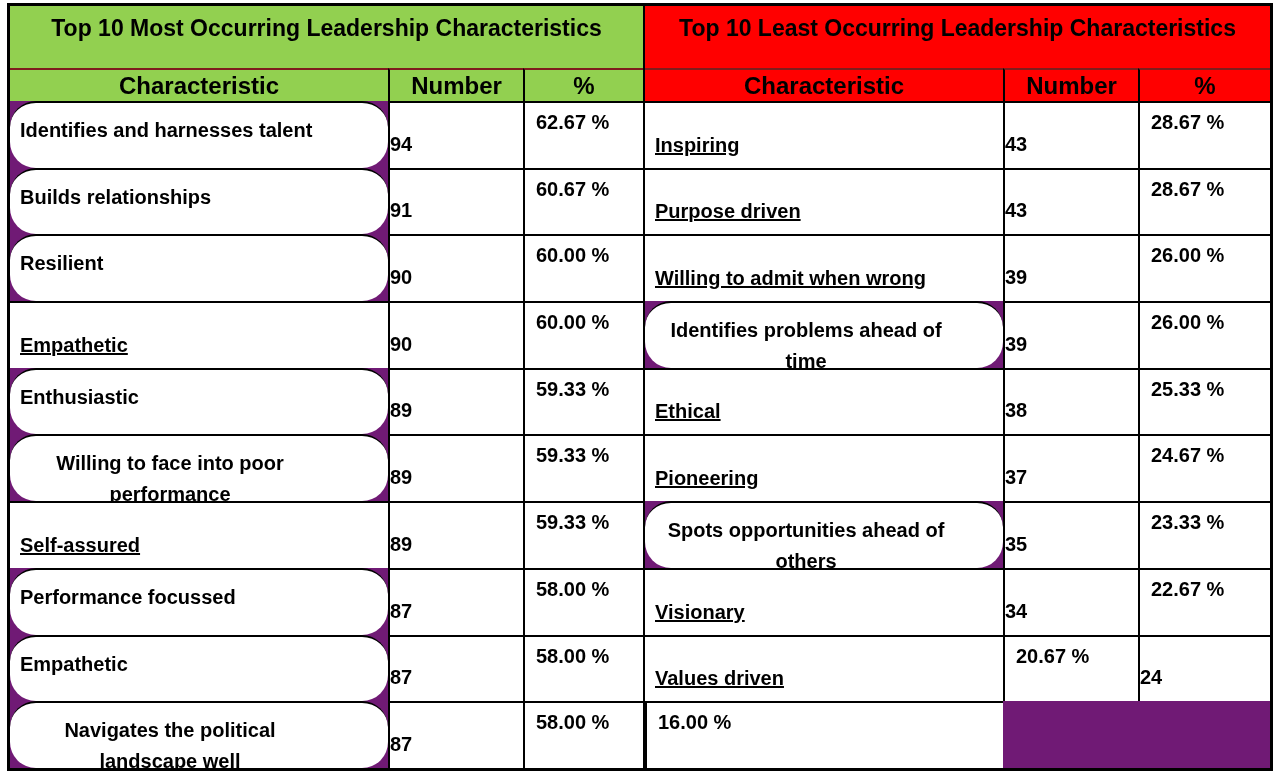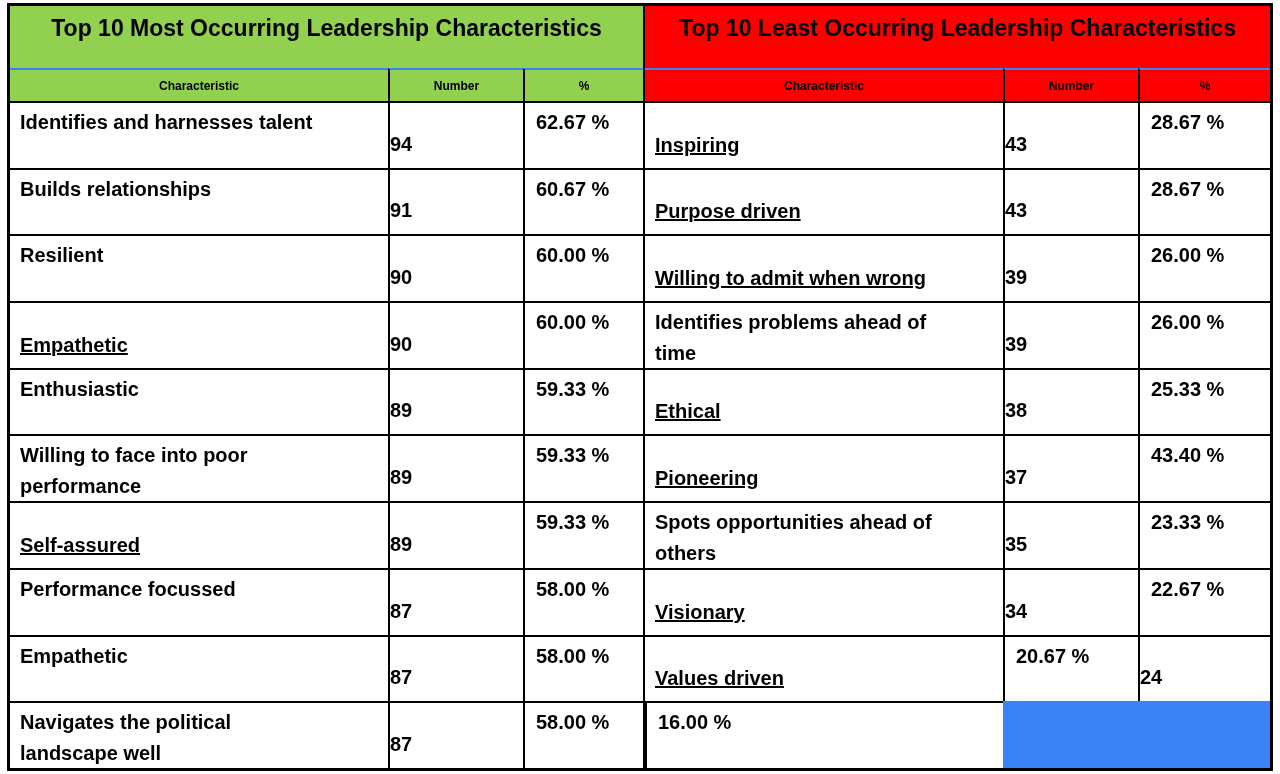--- a/index.html
+++ b/index.html
@@ -14,63 +14,64 @@
     font-weight: bold;
     overflow: hidden;
   }
   .table-wrap {
     position: absolute;
     left: 7px;
     top: 3px;
     width: 1266px;
     height: 768px;
     border: 3px solid #000000;
-    background: #3b82f6;
+    background: #701a75;
     display: flex;
+    text-align: center;
   }
   .half {
     display: grid;
     grid-template-rows: 62px 33px repeat(10, 1fr);
     height: 100%;
   }
   .half.left  { width: 633px; grid-template-columns: 378px 135px 120px; }
   .half.right { width: 627px; grid-template-columns: 358px 135px 132px; border-left: 2px solid #000000; }
 
   .title-cell {
     grid-column: 1 / -1;
     display: flex;
     justify-content: center;
     align-items: flex-start;
     padding-top: 9px;
     font-size: 23px;
     letter-spacing: 0px;
   }
   .head-cell {
-    border-top: 2px solid #3b82f6;
+    border-top: 2px solid #7f1d1d;
     display: flex;
     justify-content: center;
     align-items: center;
-    font-size: 12px;
+    font-size: 24px;
   }
   .cell {
     border-top: 2px solid #000000;
     background: #ffffff;
     display: flex;
     font-size: 20px;
     line-height: 31px;
     overflow: hidden;
   }
   .c2, .c3 { border-left: 2px solid #000000; }
 
   .name { padding-left: 10px; }
   .half.left  .name { padding-right: 68px; }
   .half.right .name { padding-right: 46px; }
   .num  { align-items: flex-end; padding-bottom: 8px; }
   .pct  { padding-left: 11px; align-items: flex-start; padding-top: 4px; }
-  .va-top    { align-items: flex-start; padding-top: 4px; }
+  .va-top    { align-items: flex-start; padding-top: 12px; border-radius: 26px; }
   .va-bottom { align-items: flex-end; padding-bottom: 7px; text-decoration: underline; }
 </style>
 </head>
 <body>
 
 <div class="page">
   <div class="table-wrap">
 
     <div class="half left">
       <div class="title-cell" style="background-color: rgb(146, 208, 80);">Top 10 Most Occurring Leadership Characteristics</div>
@@ -142,21 +143,21 @@
       <div class="cell name c1 va-top">Identifies problems ahead of time</div>
       <div class="cell num c2">39</div>
       <div class="cell pct c3">26.00 %</div>
 
       <div class="cell name c1 va-bottom">Ethical</div>
       <div class="cell num c2">38</div>
       <div class="cell pct c3">25.33 %</div>
 
       <div class="cell name c1 va-bottom">Pioneering</div>
       <div class="cell num c2">37</div>
-      <div class="cell pct c3">43.40 %</div>
+      <div class="cell pct c3">24.67 %</div>
 
       <div class="cell name c1 va-top">Spots opportunities ahead of others</div>
       <div class="cell num c2">35</div>
       <div class="cell pct c3">23.33 %</div>
 
       <div class="cell name c1 va-bottom">Visionary</div>
       <div class="cell num c2">34</div>
       <div class="cell pct c3">22.67 %</div>
 
       <div class="cell name c1 va-bottom">Values driven</div>

